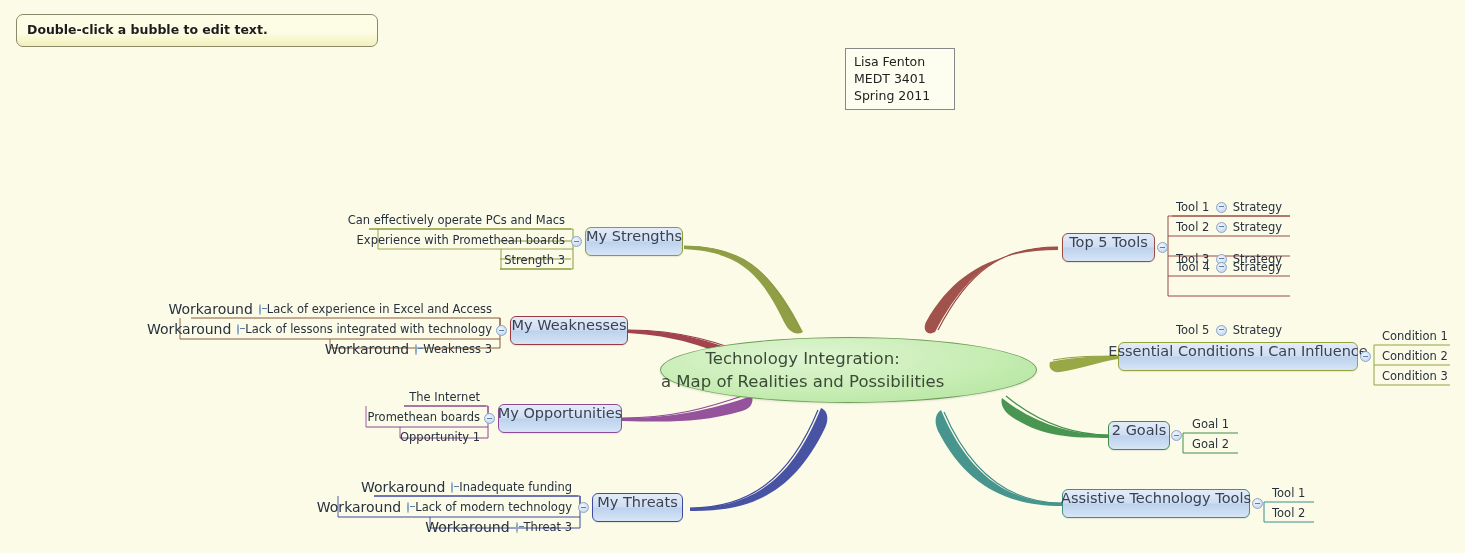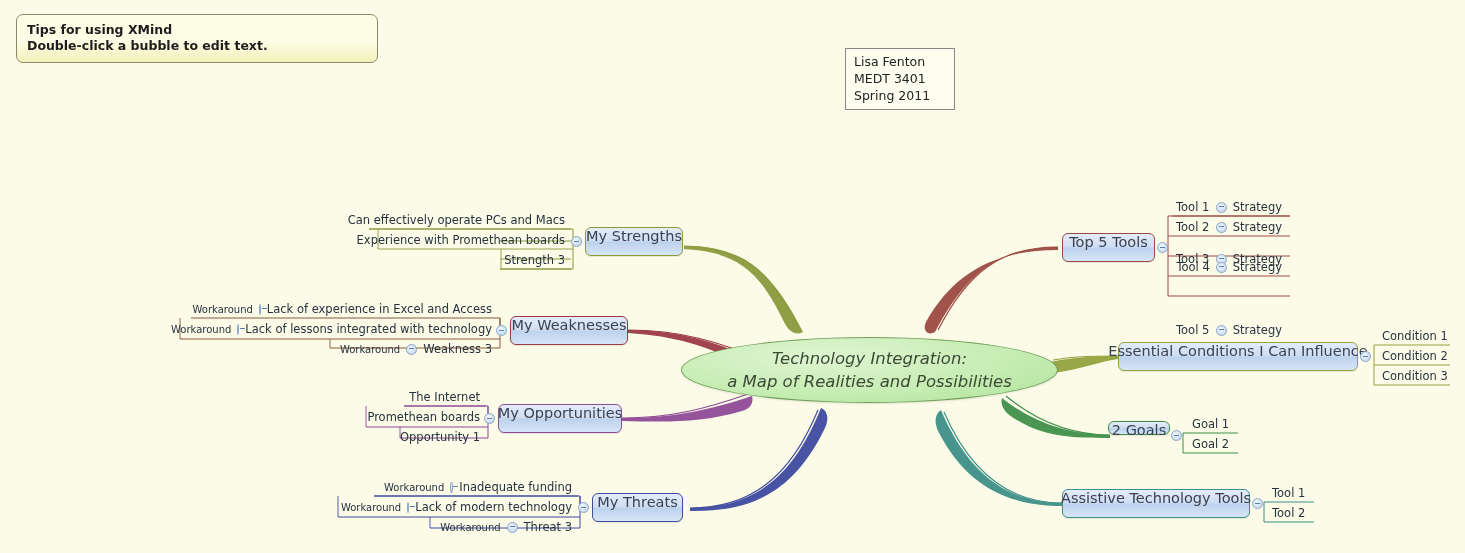--- a/index.html
+++ b/index.html
@@ -29,27 +29,26 @@
   
   .author{
     position:absolute;left:845px;top:48px;width:110px;
     border:1px solid #888;background:#fdfdf0;
     padding:4px 8px 5px 8px;box-sizing:border-box;
   }
   .author div{font-size:12.5px;color:#222;line-height:17px;white-space:nowrap;}
 
   
   .central{
-    position:absolute;left:681px;top:337px;width:375px;height:64px;
+    position:absolute;left:660px;top:337px;width:375px;height:64px;
     border-radius:50%;
     background:radial-gradient(ellipse at 38% 30%,#dff5d2 0%,#c7edb4 55%,#aee39b 100%);
     border:1px solid #6f9e58;
-    display:flex;align-items:center;justify-content:center;
+    display:flex;align-items:center;
     box-shadow:0 1px 2px rgba(0,0,0,.10);
-    font-style:italic;
   }
   .central-txt{
     text-align:center;font-size:16.5px;color:#3b4a35;line-height:23px;
     white-space:nowrap;
   }
 
   
   .node{
     position:absolute;
     border-radius:6px;
@@ -87,21 +86,21 @@
 
   .inline-toggle{
     display:inline-block;width:11px;height:11px;border-radius:50%;
     background:radial-gradient(circle at 40% 35%,#f2f6fd 0%,#d4e2f4 55%,#b9cde9 100%);
     border:1px solid #8ba6c8;position:relative;box-sizing:border-box;
     vertical-align:middle;margin:0 6px;
   }
   .inline-toggle::before{
     content:"";position:absolute;left:2px;top:3.5px;width:5px;height:1px;background:#5d7fa5;
   }
-  .ghost-label{color:#27323e;font-size:10px;}
+  .ghost-label{color:#27323e;font-size:14px;}
 </style>
 </head>
 <body>
 
 <div class="canvas">
 
   <svg class="links" viewBox="0 0 1465 553">
 
     <path d="M684,246 C740,246 770,268 800,330" fill="none" stroke="#8a9a3c" stroke-width="1.2"></path>
     <path d="M684,246 C740,246 772,270 803,332 C796,336 789,332 784,322 C760,272 738,252 684,249 Z" fill="#8a9a3c" opacity=".95"></path>
@@ -176,21 +175,20 @@
     <path d="M1183,433 L1183,453" fill="none" stroke="#3f8f49" stroke-width="1"></path>
     <path d="M1183,433 L1238,433" fill="none" stroke="#3f8f49" stroke-width="1"></path>
     <path d="M1183,453 L1238,453" fill="none" stroke="#3f8f49" stroke-width="1"></path>
 
     <path d="M1264,502 L1264,522" fill="none" stroke="#3d8f88" stroke-width="1"></path>
     <path d="M1264,502 L1314,502" fill="none" stroke="#3d8f88" stroke-width="1"></path>
     <path d="M1264,522 L1314,522" fill="none" stroke="#3d8f88" stroke-width="1"></path>
   </svg>
 
   <div class="tips">
-    <div>Tips for using XMind</div>
     <div>Double-click a bubble to edit text.</div>
   </div>
 
   <div class="author">
     <div>Lisa Fenton</div>
     <div>MEDT 3401</div>
     <div>Spring 2011</div>
   </div>
 
   <div class="central">
@@ -311,21 +309,21 @@
   <div class="sub r" style="left:1378px;top:328px;width:72px;">
     <span>Condition 1</span>
   </div>
   <div class="sub r" style="left:1378px;top:348px;width:72px;">
     <span>Condition 2</span>
   </div>
   <div class="sub r" style="left:1378px;top:368px;width:72px;">
     <span>Condition 3</span>
   </div>
 
-  <div class="node" style="left:1108px;top:421px;width:62px;height:14px;border:1px solid #3f8f49;">
+  <div class="node" style="left:1108px;top:421px;width:62px;height:29px;border:1px solid #3f8f49;">
     <span>2 Goals</span>
   </div>
   <div class="toggle" style="left:1171px;top:430px;"></div>
 
   <div class="sub r" style="left:1188px;top:416px;width:50px;">
     <span>Goal 1</span>
   </div>
   <div class="sub r" style="left:1188px;top:436px;width:50px;">
     <span>Goal 2</span>
   </div>

